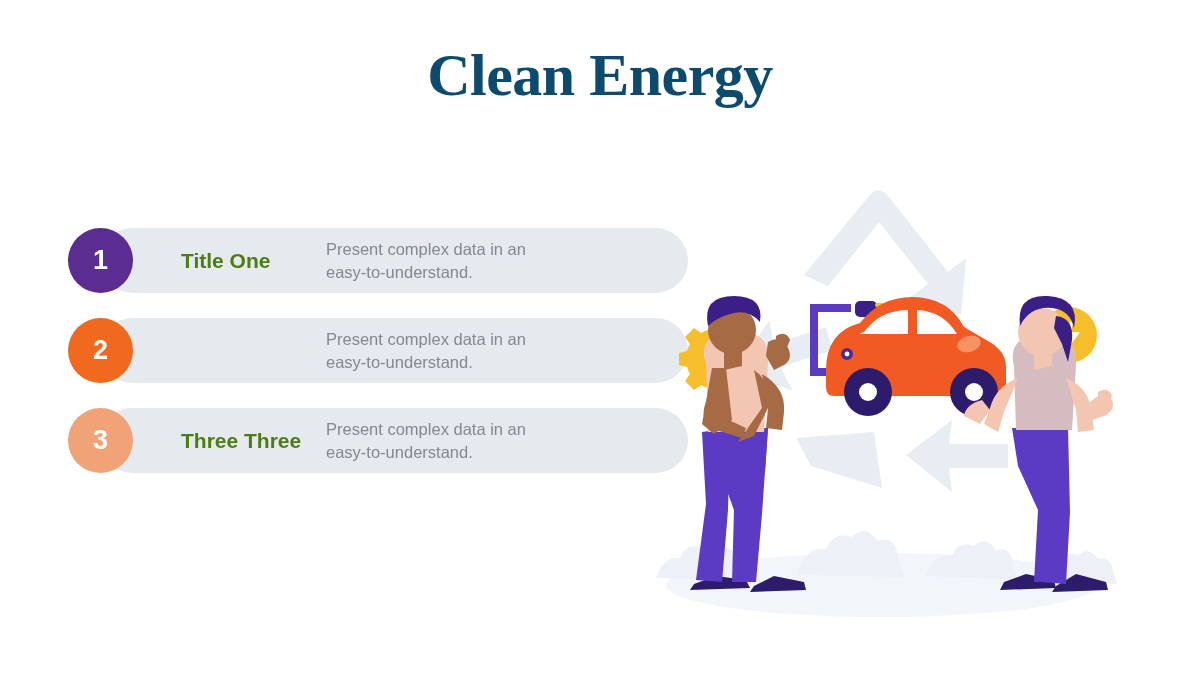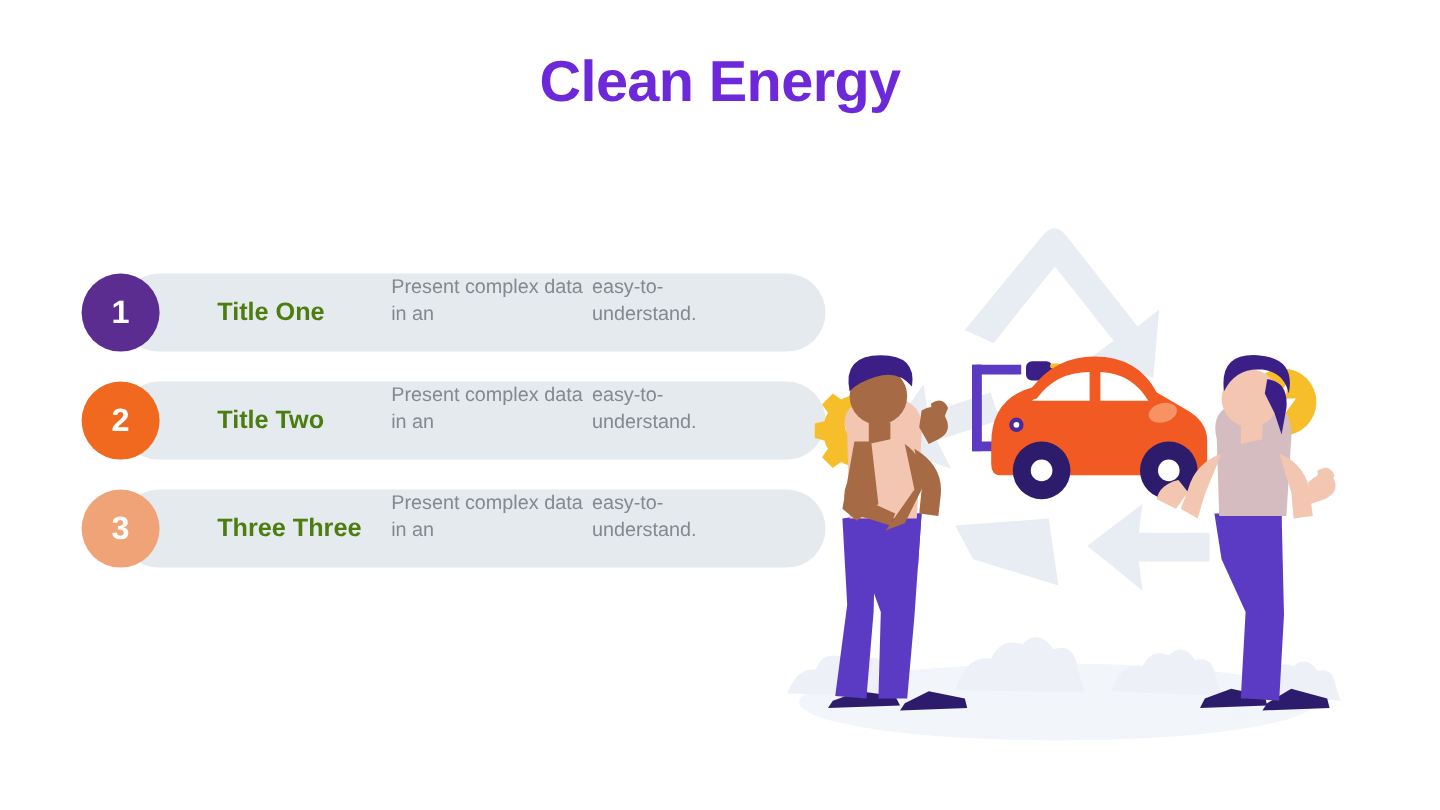--- a/index.html
+++ b/index.html
@@ -7,22 +7,22 @@
     width:1200px; height:675px;
     background:#ffffff;
     font-family:"Liberation Sans", sans-serif;
     overflow:hidden;
   }
   .slide { position:relative; width:1200px; height:675px; background:#ffffff; }
 
   
   .header { position:absolute; top:44px; left:0; width:1200px; text-align:center; }
   .slide-title {
-    font-size:48px; font-weight:700; color:#6d28d9;
-    letter-spacing:-0.5px; line-height:1.05;
+    font-size:60px; font-weight:700; color:#0c4a6e;
+    letter-spacing:-0.5px; line-height:1.05;font-family:Liberation Serif, serif;
   }
   .slide-subtitle {
     margin-top:12px; font-size:19px; font-weight:400; color:#6E7279;
     letter-spacing:0.1px;
   }
 
   
   .list { position:absolute; left:68px; top:228px; width:560px; }
   .list-row { position:relative; height:65px; margin-bottom:25px; }
   .pill {
@@ -34,21 +34,21 @@
     border-radius:50%; display:flex; align-items:center; justify-content:center;
     color:#ffffff; font-size:27px; font-weight:700; z-index:2;
   }
   .row-title {
     position:absolute; left:113px; top:0; height:65px; width:145px;
     display:flex; align-items:center;
     font-size:21px; font-weight:700; color:#4d7c0f; z-index:2;
   }
   .row-desc {
     position:absolute; left:258px; top:0; height:65px; width:290px;
-    display:flex; flex-direction:row; justify-content:center;
+    display:flex; flex-direction:column; justify-content:center;
     font-size:16.5px; font-weight:400; color:#85888E; line-height:1.38; z-index:2;
   }
 
   
   .illustration { position:absolute; left:636px; top:170px; width:490px; height:460px; }
   .illustration svg { display:block; width:100%; height:100%; }
 </style>
 </head>
 <body>
 
@@ -70,21 +70,20 @@
         <span>Present complex data in an</span>
         <span>easy-to-understand.</span>
       </div>
     </div>
 
     <div class="list-row">
       <div class="pill"></div>
       <div class="num-circle" style="background:#F0691E;">
         <span>2</span>
       </div>
-      <div class="row-title">Title Two</div>
       <div class="row-desc">
         <span>Present complex data in an</span>
         <span>easy-to-understand.</span>
       </div>
     </div>
 
     <div class="list-row">
       <div class="pill"></div>
       <div class="num-circle" style="background:#EFA377;">
         <span>3</span>

